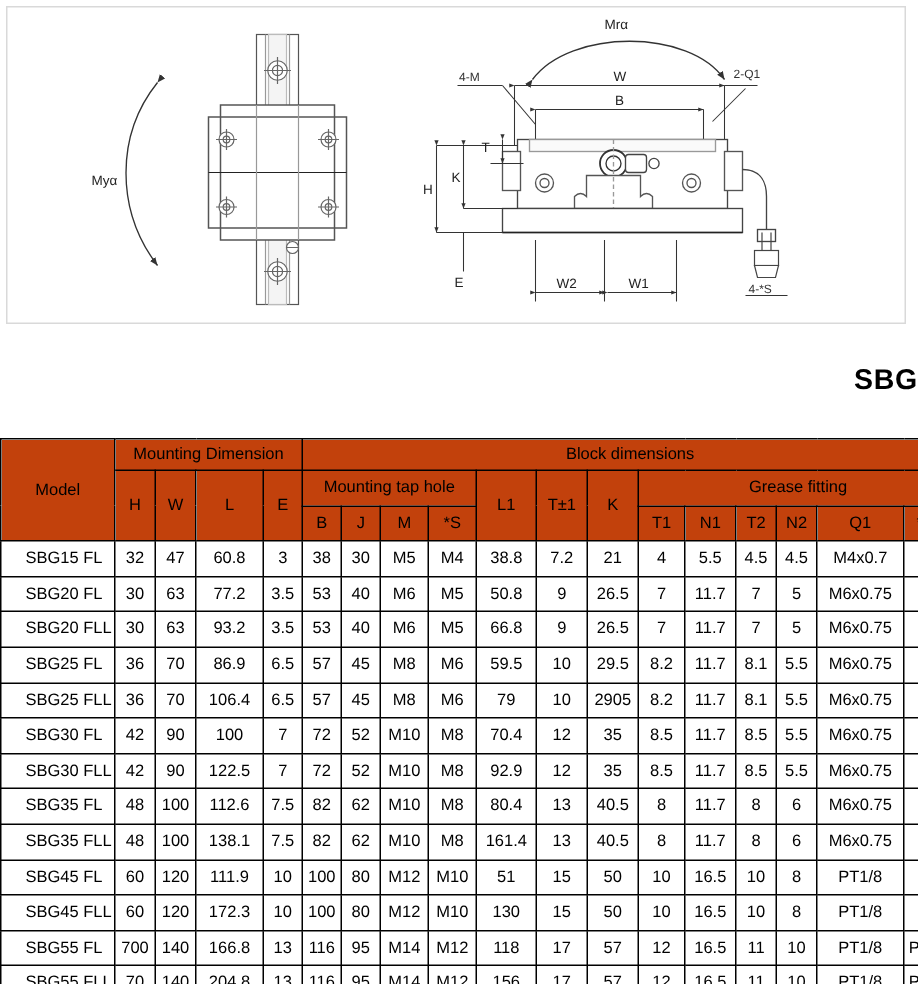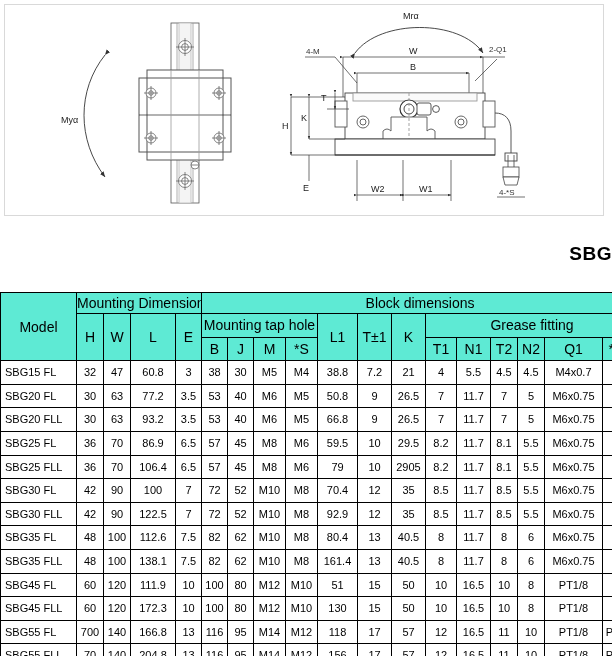--- a/index.html
+++ b/index.html
@@ -33,24 +33,24 @@
   }
   table.spec{
     border-collapse:collapse;table-layout:fixed;width:628px;
     font-size:10.5px;background:#fff;
   }
   table.spec th,table.spec td{
     border:1px solid #000;text-align:center;vertical-align:middle;
     padding:0;height:22.6px;line-height:22.6px;white-space:nowrap;
     overflow:hidden;font-weight:normal;
   }
-  table.spec thead th{background:#5eead4;font-size:14px;}
+  table.spec thead th{background:#c2410c;font-size:11px;}
   table.spec thead th.grp{height:20px;line-height:20px;}
   table.spec tbody td{background:#fff;font-size:11px;}
-  table.spec tbody td.model{text-align:left;padding-left:4px;}
+  table.spec tbody td.model{text-align:left;padding-left:16px;}
   .outer-top{border-top:2px solid #000;}
   .thick-l{border-left:2px solid #000;}
   .thick-r{border-right:2px solid #000;}
 </style>
 </head>
 <body>
 
 <div id="drawing-panel">
 <svg id="drawing-svg" viewBox="0 0 600 210">
   <defs>

